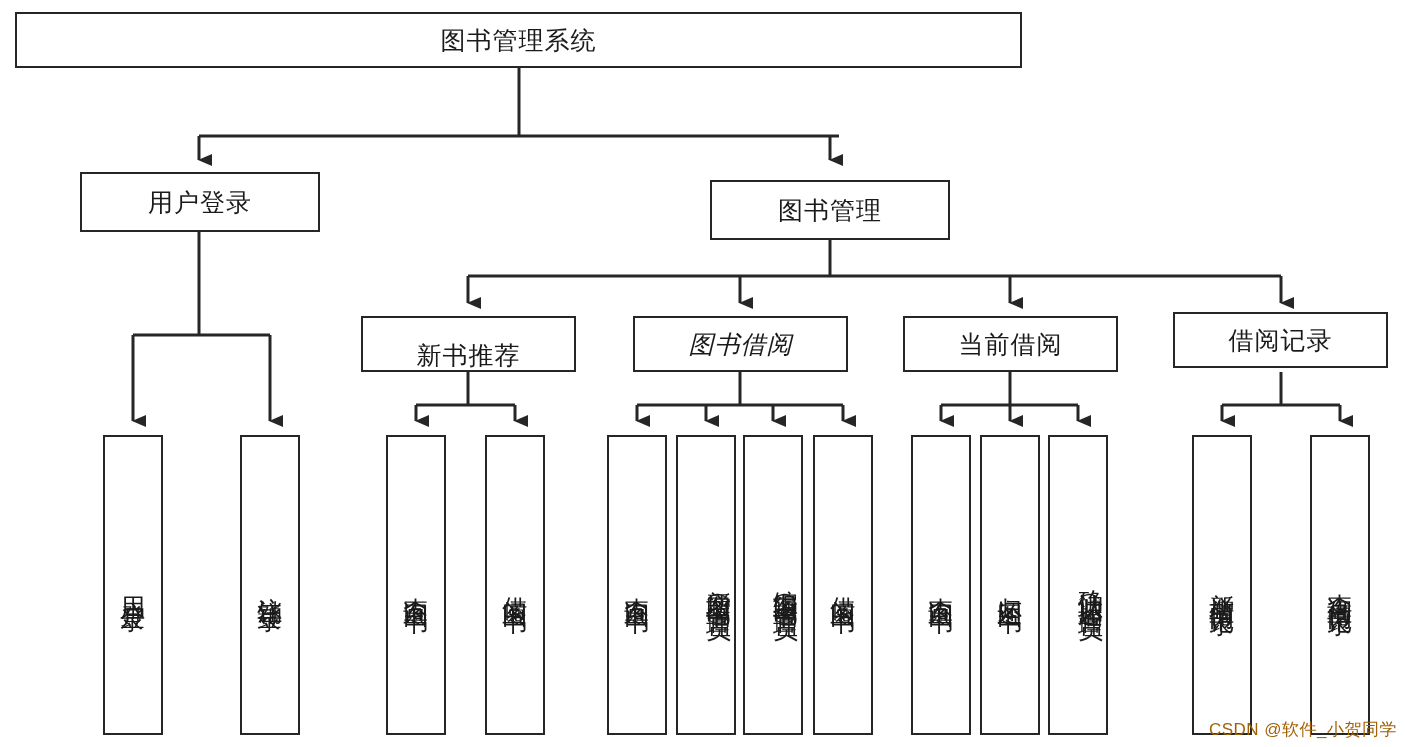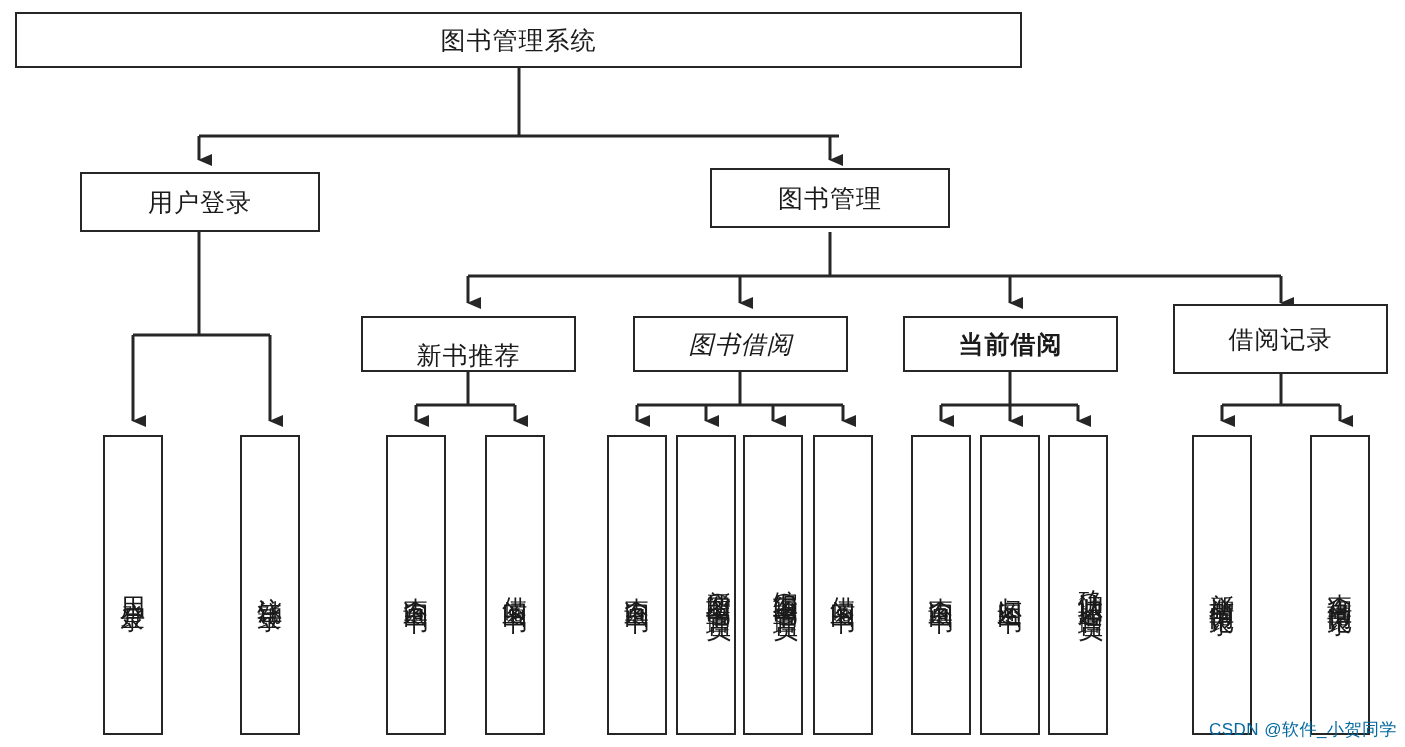--- a/index.html
+++ b/index.html
@@ -60,21 +60,21 @@
   }
   .node.vert.mid-aligned {
     align-items: center;
     padding-top: 0;
   }
   #watermark {
     position: absolute;
     right: 8px;
     bottom: 6px;
     font-size: 17px;
-    color: #0369a1;
+    color: #a16207;
     letter-spacing: 0.5px;
     white-space: nowrap;
     pointer-events: none;
   }
 </style>
 </head>
 <body>
 
 <div id="canvas">
 
@@ -128,34 +128,34 @@
     </g>
   </svg>
 
   <div class="node horiz" style="left:15px; top:12px; width:1007px; height:56px;">
     <span>图书管理系统</span>
   </div>
 
   <div class="node horiz" style="left:80px; top:172px; width:240px; height:60px;">
     <span>用户登录</span>
   </div>
-  <div class="node horiz" style="left:710px; top:168px; width:240px; height:60px;">
+  <div class="node horiz" style="left:710px; top:180px; width:240px; height:60px;">
     <span>图书管理</span>
   </div>
 
   <div class="node horiz" style="left:361px; top:316px; width:215px; height:56px;align-items:flex-end;">
     <span>新书推荐</span>
   </div>
   <div class="node horiz" style="left:633px; top:316px; width:215px; height:56px;font-style:italic;">
     <span>图书借阅</span>
   </div>
-  <div class="node horiz" style="left:903px; top:316px; width:215px; height:56px;font-weight:bold;">
+  <div class="node horiz" style="left:903px; top:316px; width:215px; height:56px;">
     <span>当前借阅</span>
   </div>
-  <div class="node horiz" style="left:1173px; top:304px; width:215px; height:70px;">
+  <div class="node horiz" style="left:1173px; top:312px; width:215px; height:56px;">
     <span>借阅记录</span>
   </div>
 
   <div class="node vert mid-aligned" style="left:103px; top:435px; width:60px; height:300px;">
     <span class="vtext">用户登录</span>
   </div>
   <div class="node vert mid-aligned" style="left:240px; top:435px; width:60px; height:300px;">
     <span class="vtext">注销登录</span>
   </div>
 

